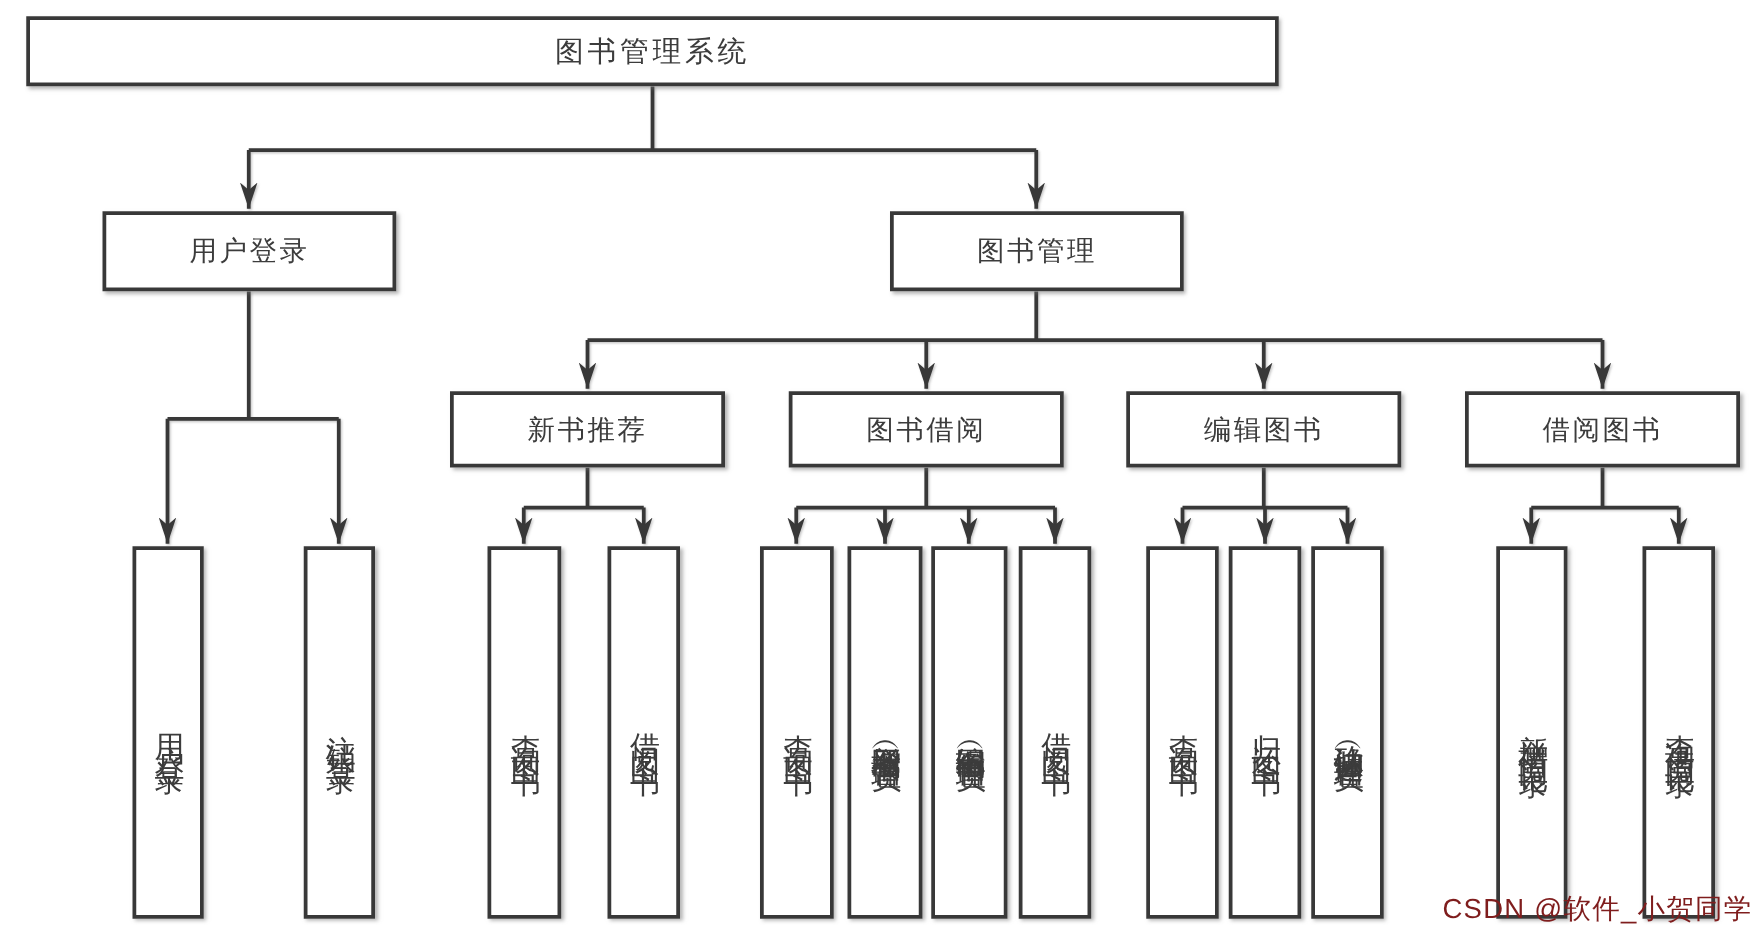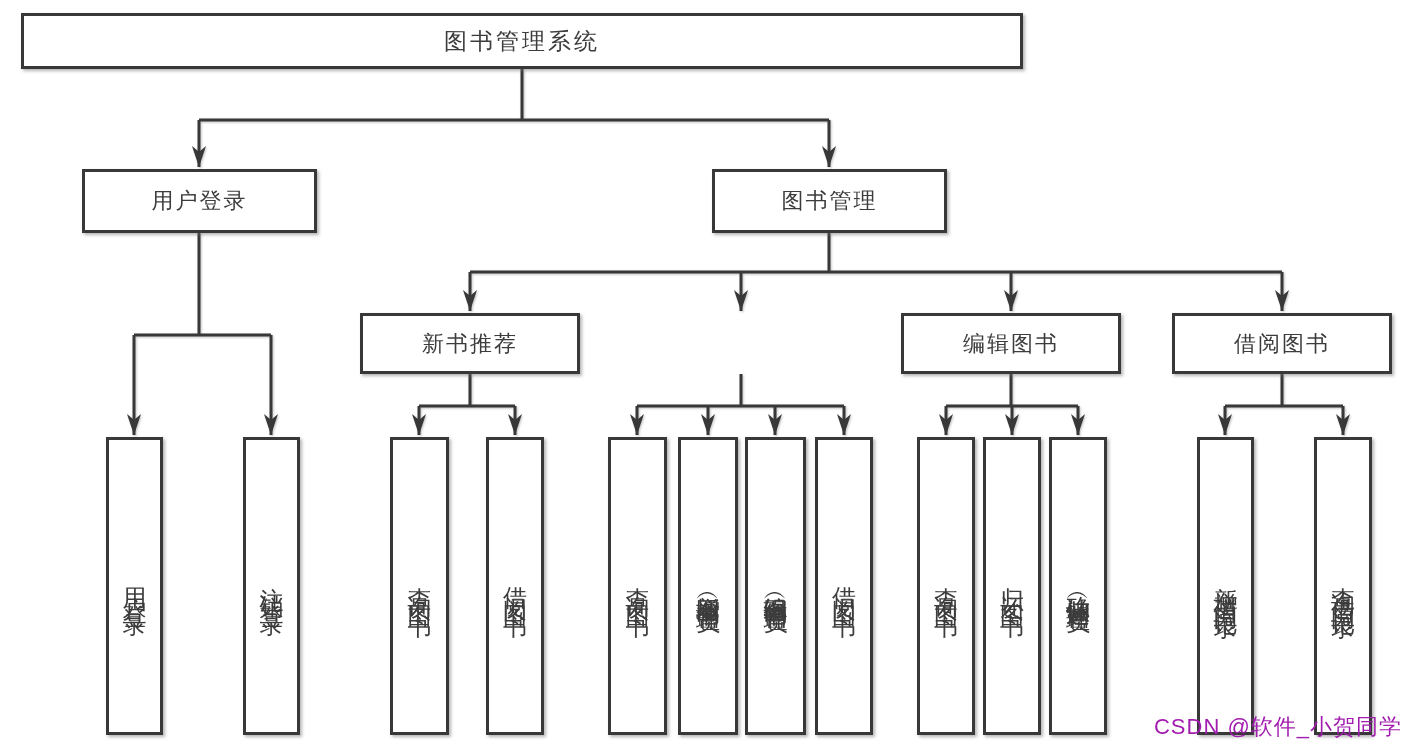--- a/index.html
+++ b/index.html
@@ -22,21 +22,21 @@
   .root-node .lbl { font-size:23px; letter-spacing:3px; }
   .v-node .lbl {
     writing-mode:vertical-rl; text-orientation:mixed;
     font-size:24px; line-height:1;
   }
   .ls-wide  .lbl { letter-spacing:9px; }
   .ls-mid   .lbl { letter-spacing:6px; }
   .ls-tight .lbl { letter-spacing:2px; }
   .watermark {
     position:absolute; right:3px; top:712px;
-    font-size:22px; color:#a21caf; letter-spacing:1px;
+    font-size:22px; color:#7f1d1d; letter-spacing:1px;
     z-index:5; white-space:nowrap;
   }
   .wire { stroke:#383838; stroke-width:3; fill:none; }
 </style>
 </head>
 <body>
 
 <div class="canvas">
 
   <svg class="wires" viewBox="0 0 1405 747">
@@ -101,20 +101,23 @@
   <div class="node h-node" style="left:82px;top:169px;width:235px;height:64px">
     <span class="lbl">用户登录</span>
   </div>
   <div class="node h-node" style="left:712px;top:169px;width:235px;height:64px">
     <span class="lbl">图书管理</span>
   </div>
 
   <div class="node h-node" style="left:360px;top:313px;width:220px;height:61px">
     <span class="lbl">新书推荐</span>
   </div>
+  <div class="node h-node" style="left:631px;top:313px;width:220px;height:61px">
+    <span class="lbl">图书借阅</span>
+  </div>
   <div class="node h-node" style="left:901px;top:313px;width:220px;height:61px">
     <span class="lbl">编辑图书</span>
   </div>
   <div class="node h-node" style="left:1172px;top:313px;width:220px;height:61px">
     <span class="lbl">借阅图书</span>
   </div>
 
   <div class="node v-node ls-wide" style="left:106px;top:437px;width:57px;height:298px">
     <span class="lbl">用户登录</span>
   </div>

